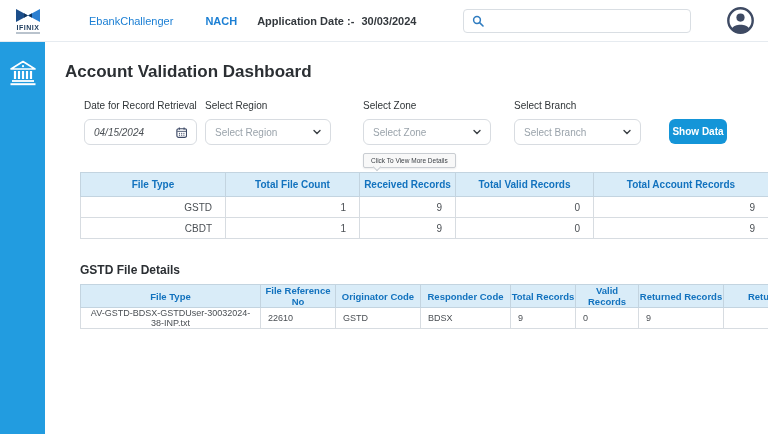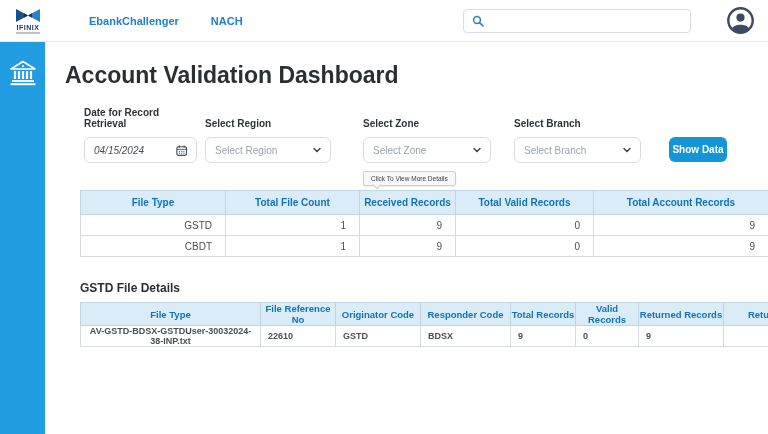--- a/index.html
+++ b/index.html
@@ -6,42 +6,42 @@
   html,body { width:768px; height:434px; overflow:hidden; background:#fff;
     font-family:"Liberation Sans", sans-serif; }
   .app { position:relative; width:768px; height:434px; background:#fff; }
 
   
   .topbar { position:absolute; top:0; left:0; right:0; height:42px; background:#fff;
     border-bottom:1px solid #e6ebf0; display:flex; align-items:center; padding:0 14px 0 10px; z-index:5; }
   .logo { display:flex; flex-direction:column; align-items:center; width:36px; margin-right:16px; }
   .logo-text { font-size:7px; font-weight:bold; color:#1b3a5c; letter-spacing:.5px; margin-top:1px; }
   .logo-tagline { width:24px; height:2px; background:#b9c3cd; margin-top:1px; }
-  .brand { font-size:11px; font-weight:bold; color:#1b7fd4; margin-right:32px;padding-left:27px; }
+  .brand { font-size:11px; font-weight:normal; color:#1b7fd4; margin-right:32px;padding-left:27px; }
   .nav-nach { font-size:11px; font-weight:bold; color:#1b7fd4; margin-right:20px; cursor:pointer; }
   .appdate { font-size:11px; font-weight:bold; color:#33383d; }
   .appdate .val { margin-left:4px; }
   .searchbox { margin-left:auto; margin-right:36px; width:228px; height:24px; border:1px solid #d9dee3;
     border-radius:4px; display:flex; align-items:center; padding:0 8px; background:#fff; }
   .searchbox input { border:none; outline:none; flex:1; font-size:10px; color:#444;
     font-family:"Liberation Sans", sans-serif; margin-left:7px; background:transparent; }
   .searchbox input::placeholder { color:#9aa3ab; }
   .avatar { width:27px; height:27px; }
 
   
   .sidebar { position:absolute; top:42px; left:0; bottom:0; width:45px; background:#229ce0; z-index:4; }
   .sidebar .bank { display:block; margin:18px auto 0 auto; cursor:pointer; }
 
   
   .content { position:absolute; top:42px; left:45px; right:0; bottom:0; background:#fff; padding:20px 0 0 20px; }
-  .page-title { font-size:23px; font-weight:bold; color:#2b2f33; }
+  .page-title { font-size:17px; font-weight:bold; color:#2b2f33; }
 
   .filters { display:flex; align-items:flex-end; margin:18px 0 0 19px; }
   .fgroup { display:flex; flex-direction:column; }
-  .flabel { font-size:10px; font-weight:bold; color:#2f3437; margin-bottom:8px; }
+  .flabel { font-size:10px; font-weight:normal; color:#2f3437; margin-bottom:8px; }
   .finput { height:26px; border:1px solid #d8dce1; border-radius:6px; background:#fff;
     display:flex; align-items:center; padding:0 9px; font-size:10px; color:#4a4f54; }
   .finput input { border:none; outline:none; width:100%; font-size:10px; color:#4a4f54;
     font-family:"Liberation Sans", sans-serif; background:transparent;font-style:italic; }
   .fselect { justify-content:space-between; cursor:pointer; }
   .fselect .ph { color:#9aa3ab; }
   .chev { width:8px; height:8px; display:inline-block; }
   .btn-show { height:25px; width:58px; background:#1495d8; color:#fff; border:none; border-radius:6px;
     font-size:10px; font-weight:bold; cursor:pointer; font-family:"Liberation Sans", sans-serif; margin-bottom:1px; }
 
@@ -58,21 +58,21 @@
     border:1px solid #c3d4e0; text-align:center; }
   .t1 td { height:21px; font-size:10px; color:#4a4f54; border:1px solid #d7dce1;
     text-align:right; padding-right:13px; background:#fff; }
   .link-num { color:#4961e0; cursor:pointer; }
 
   .details-title { font-size:12px; font-weight:bold; color:#2b2f33; margin:24px 0 0 15px; }
   .t2-clip { margin:7px 0 0 15px; width:688px; overflow:hidden; }
   .t2 { width:713px; }
   .t2 th { background:#d9ecf8; color:#1272be; font-size:9.5px; font-weight:bold; height:21px;
     border:1px solid #c3d4e0; text-align:center; }
-  .t2 td { height:21px; font-size:9px; color:#4a4f54; border:1px solid #d7dce1; background:#fff; padding:0 7px;font-weight:bold; }
+  .t2 td { height:21px; font-size:9px; color:#4a4f54; border:1px solid #d7dce1; background:#fff; padding:0 7px; }
   .t2 td.c { text-align:center; padding:0 4px; }
   .t2 td.r { text-align:left; }
   .t2 td.l { text-align:left; }
 </style>
 </head>
 <body>
 
 <div class="app">
 
   <div class="topbar">
@@ -81,20 +81,24 @@
         <polygon points="1,1 13,7.5 1,14" fill="#1c4e8a"></polygon>
         <polygon points="25,1 13,7.5 25,14" fill="#2c7fd0"></polygon>
         <polygon points="9,5.3 13,7.5 9,9.7" fill="#12355e"></polygon>
         <polygon points="17,5.3 13,7.5 17,9.7" fill="#12355e"></polygon>
       </svg>
       <span class="logo-text">IFINIX</span>
       <span class="logo-tagline"></span>
     </div>
     <span class="brand">EbankChallenger</span>
     <span class="nav-nach">NACH</span>
+    <span class="appdate">
+      <span>Application Date :-</span>
+      <span class="val">30/03/2024</span>
+    </span>
     <div class="searchbox">
       <svg width="12" height="12" viewBox="0 0 12 12">
         <circle cx="5" cy="5" r="3.4" fill="none" stroke="#2f7cc0" stroke-width="1.5"></circle>
         <line x1="7.6" y1="7.6" x2="11" y2="11" stroke="#2f7cc0" stroke-width="1.6" stroke-linecap="round"></line>
       </svg>
     </div>
     <svg class="avatar" viewBox="0 0 27 27">
       <circle cx="13.5" cy="13.5" r="12.2" fill="#ffffff" stroke="#3e4a63" stroke-width="2.4"></circle>
       <circle cx="13.5" cy="10.6" r="4.1" fill="#3e4a63"></circle>
       <path d="M4.8,21.8 C7.2,16.4 19.8,16.4 22.2,21.8 A12.2,12.2 0 0 1 4.8,21.8 Z" fill="#3e4a63"></path>

